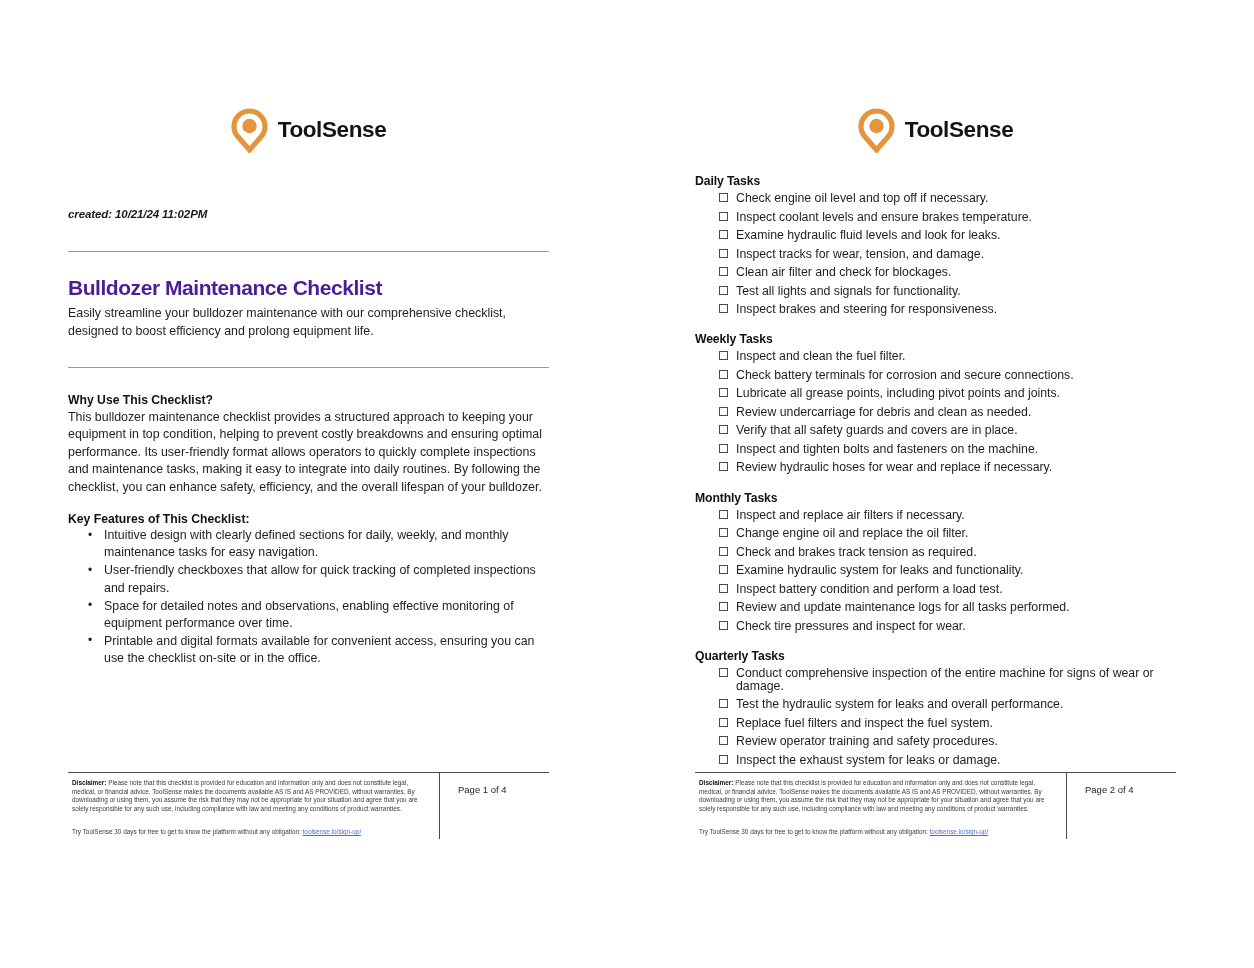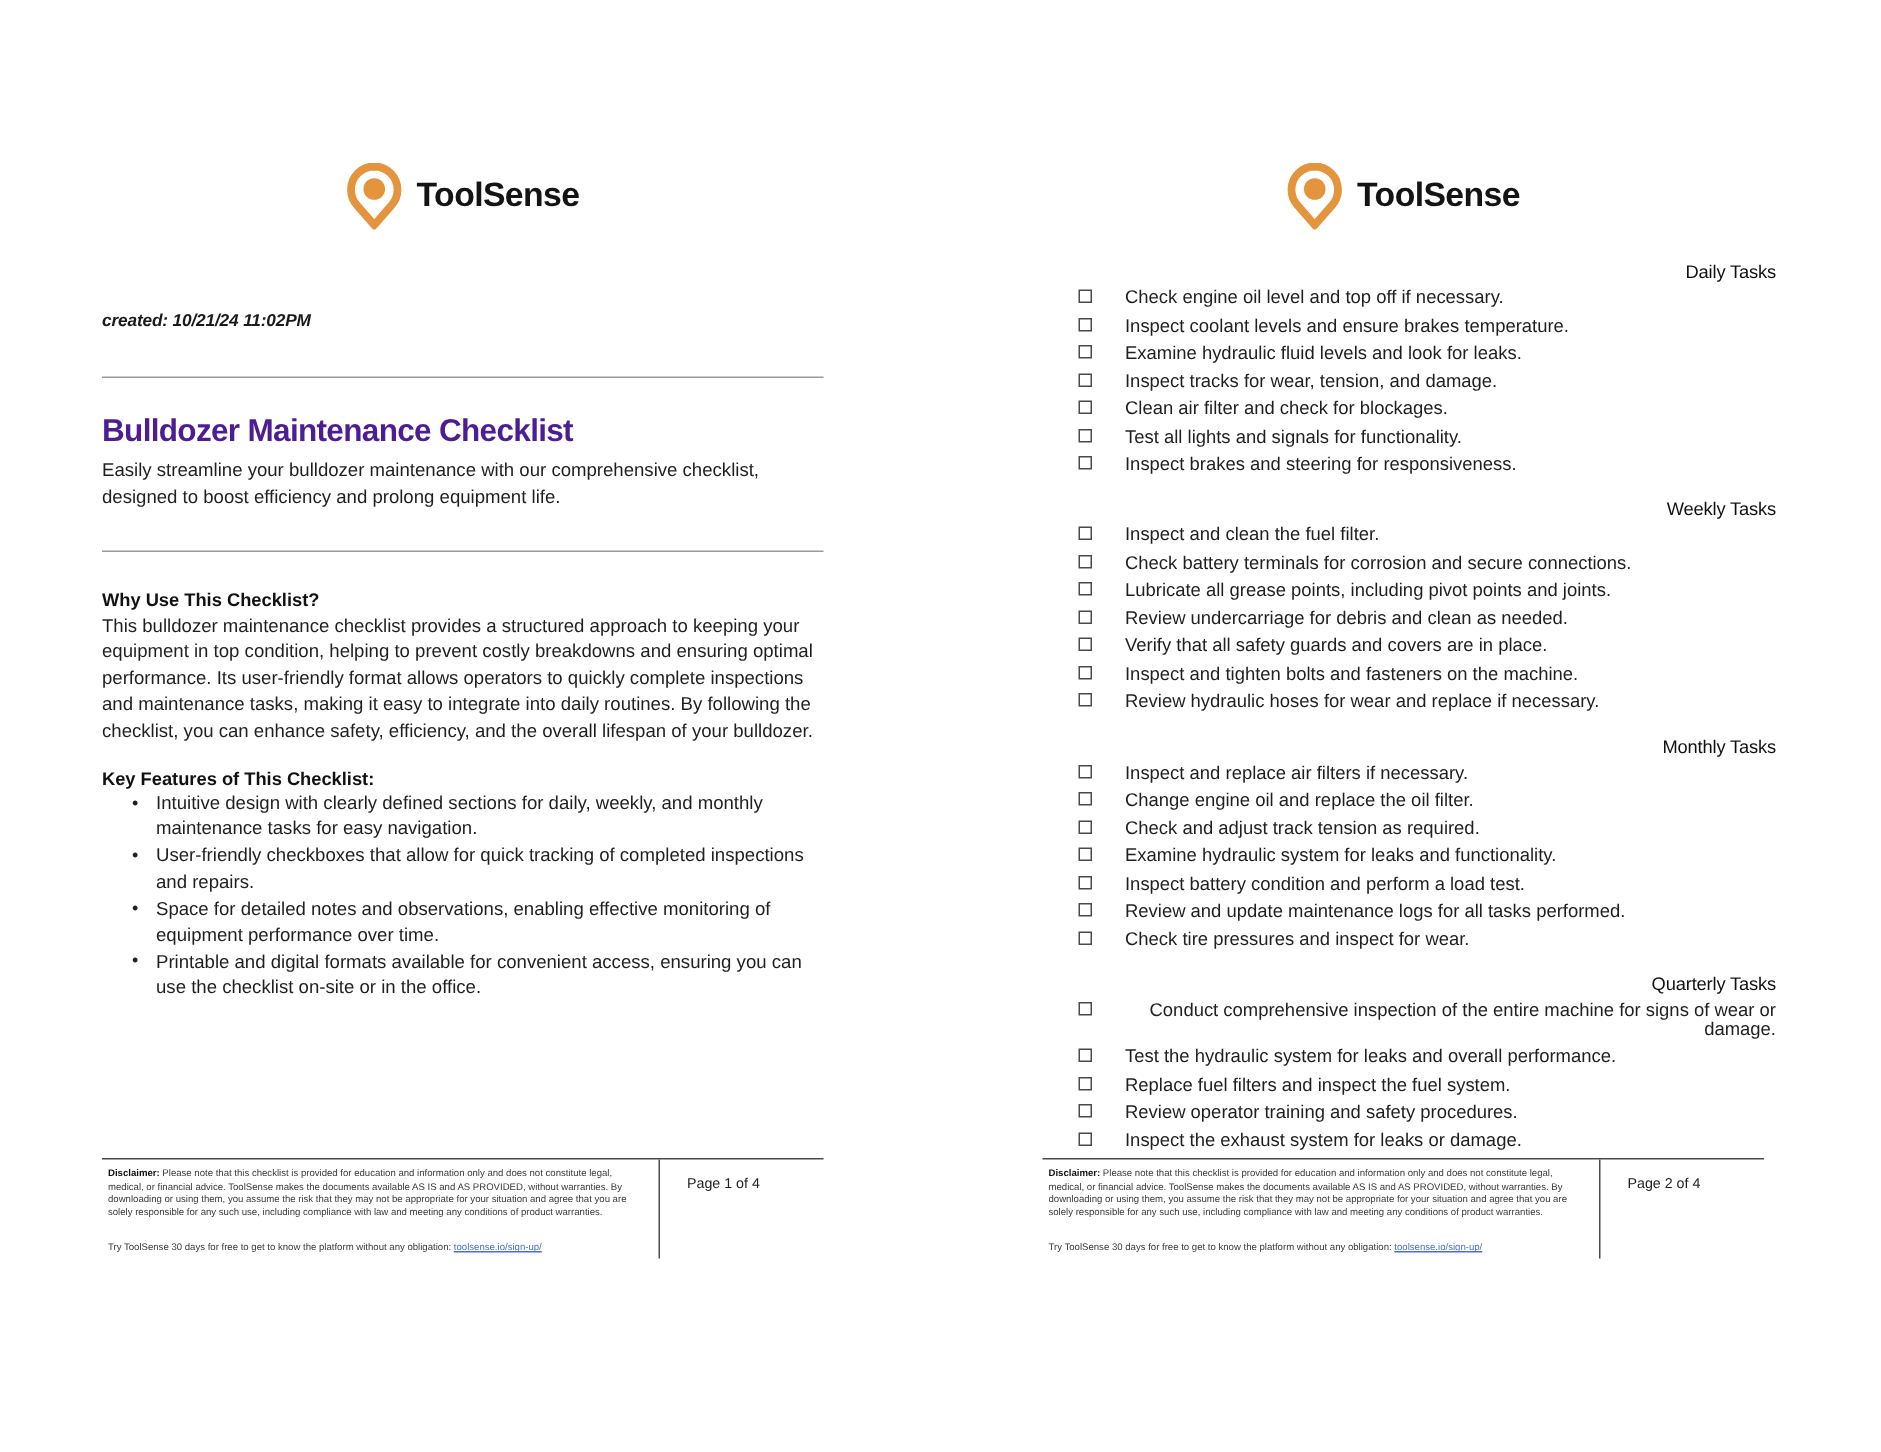--- a/index.html
+++ b/index.html
@@ -147,25 +147,24 @@
   .checklist {
     position: absolute;
     top: 174px;
     left: 0;
     right: -8px;
   }
   .task-group { margin: 0 0 17px 0; }
   .task-group:last-child { margin-bottom: 0; }
   .task-group-title {
     font-size: 12.2px;
-    font-weight: normal;
+    font-weight: bold;
     color: #111111;
     margin: 0 0 4px 0;
     letter-spacing: -0.1px;
-    text-align: right;
   }
   .task-row {
     display: flex;
     align-items: baseline;
     margin: 0 0 6.1px 0;
     padding-left: 24px;
   }
   .task-row:last-child { margin-bottom: 0; }
   .task-check {
     width: 9px;
@@ -174,22 +173,21 @@
     background: #ffffff;
     flex: 0 0 auto;
     box-sizing: border-box;
     position: relative;
     top: 0px;
   }
   .task-label {
     font-size: 12.3px;
     line-height: 12.4px;
     color: #1f1f1f;
-    margin-left: 22px;
-    text-align: right;
+    margin-left: 8px;
   }
 
   
   .footer {
     position: absolute;
     left: 0;
     right: 0;
     top: 772px;
     border-top: 1px solid #4a4a4a;
     display: flex;
@@ -358,21 +356,21 @@
           <div class="task-row">
             <span class="task-check"></span>
             <span class="task-label">Inspect and replace air filters if necessary.</span>
           </div>
           <div class="task-row">
             <span class="task-check"></span>
             <span class="task-label">Change engine oil and replace the oil filter.</span>
           </div>
           <div class="task-row">
             <span class="task-check"></span>
-            <span class="task-label">Check and adjust track tension as required.</span>
+            <span class="task-label">Check and brakes track tension as required.</span>
           </div>
           <div class="task-row">
             <span class="task-check"></span>
             <span class="task-label">Examine hydraulic system for leaks and functionality.</span>
           </div>
           <div class="task-row">
             <span class="task-check"></span>
             <span class="task-label">Inspect battery condition and perform a load test.</span>
           </div>
           <div class="task-row">

